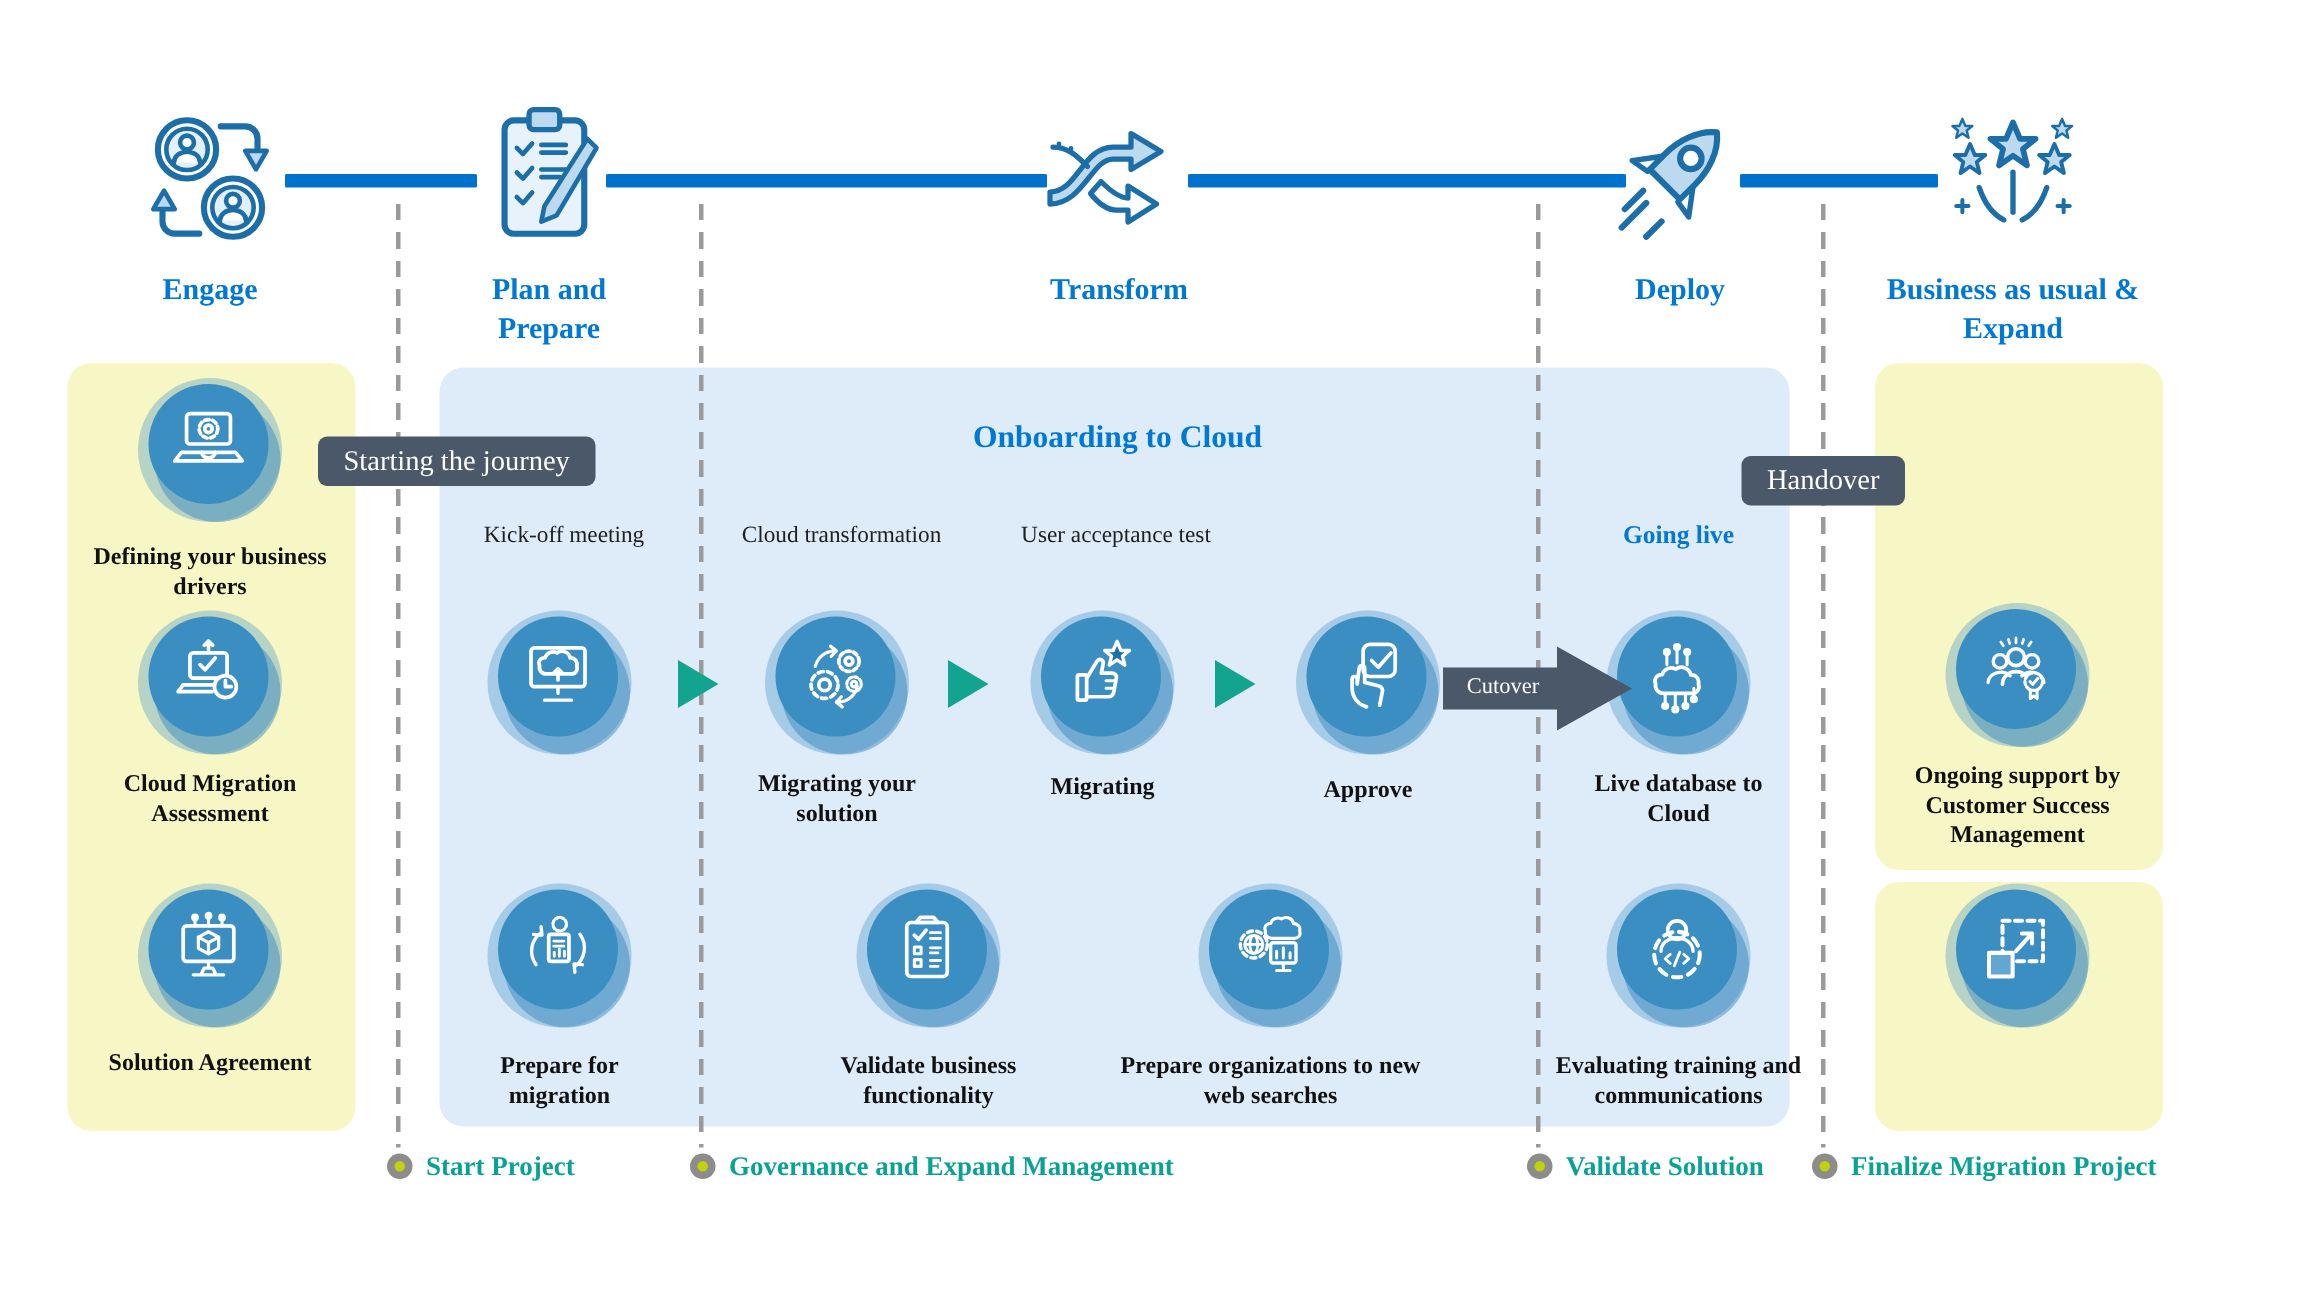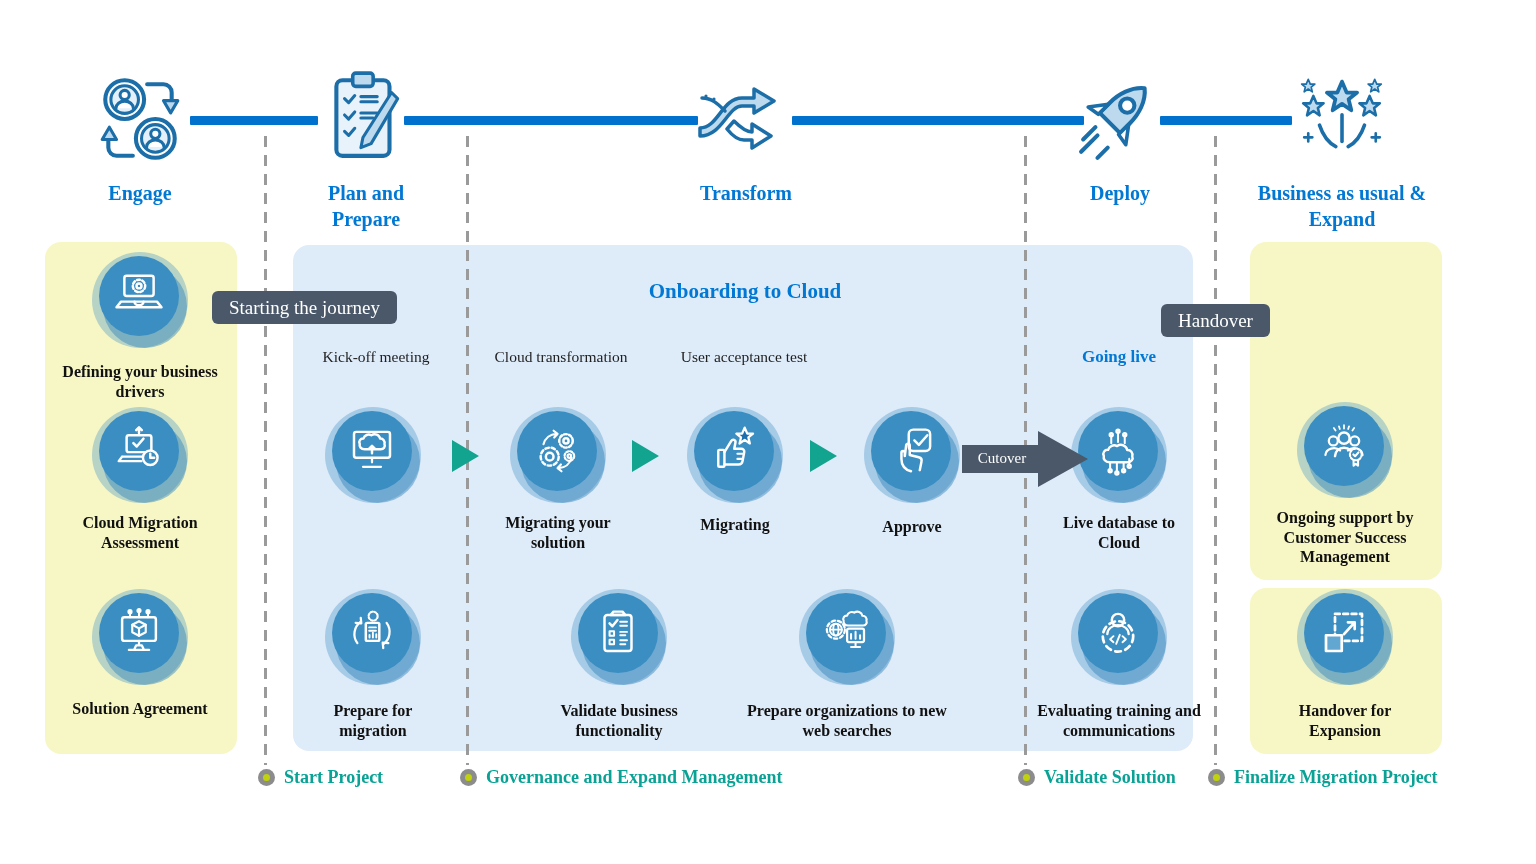--- a/index.html
+++ b/index.html
@@ -383,21 +383,20 @@
     <div class="halo"></div>
       <div class="mid"></div>
     <div class="core">
       <svg viewBox="0 0 48 48" fill="none" stroke="#fff" stroke-width="2.4" stroke-linecap="round" stroke-linejoin="round">
         <rect x="16" y="7" width="24" height="24" stroke-dasharray="4.2 3.2"></rect>
         <path d="M24 25 L33.5 14.5 M33.5 20.5 v-6 h-6"></path>
         <rect x="8" y="26" width="14" height="14" fill="#62A7D2"></rect>
       </svg>
     </div>
   </div>
-  <div class="node-label" style="left:1345px;top:701px;width:140px;">Handover for Expansion</div>
 
   <div class="ms-dot" style="left:258px;top:769px;"></div>
   <div class="ms-label" style="left:284px;top:767px;">Start Project</div>
 
   <div class="ms-dot" style="left:460px;top:769px;"></div>
   <div class="ms-label" style="left:486px;top:767px;">Governance and Expand Management</div>
 
   <div class="ms-dot" style="left:1018px;top:769px;"></div>
   <div class="ms-label" style="left:1044px;top:767px;">Validate Solution</div>
 

